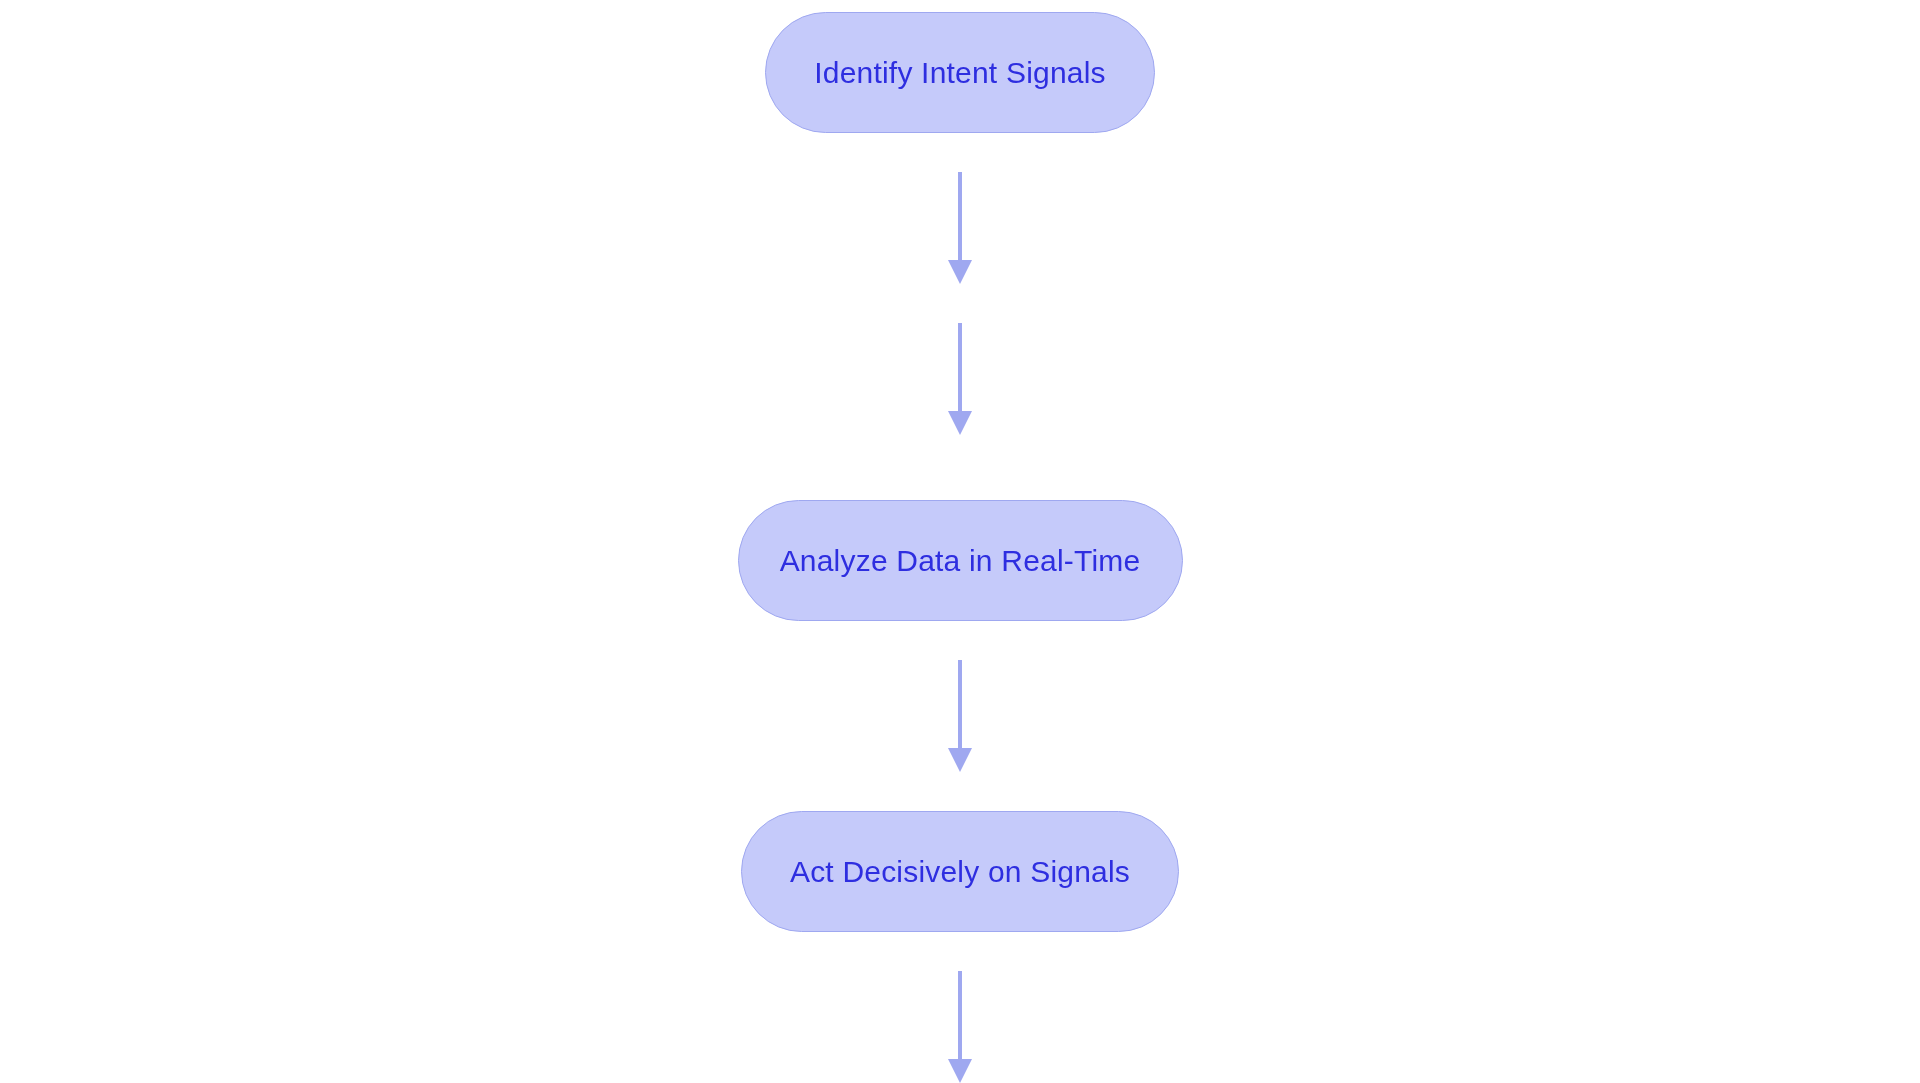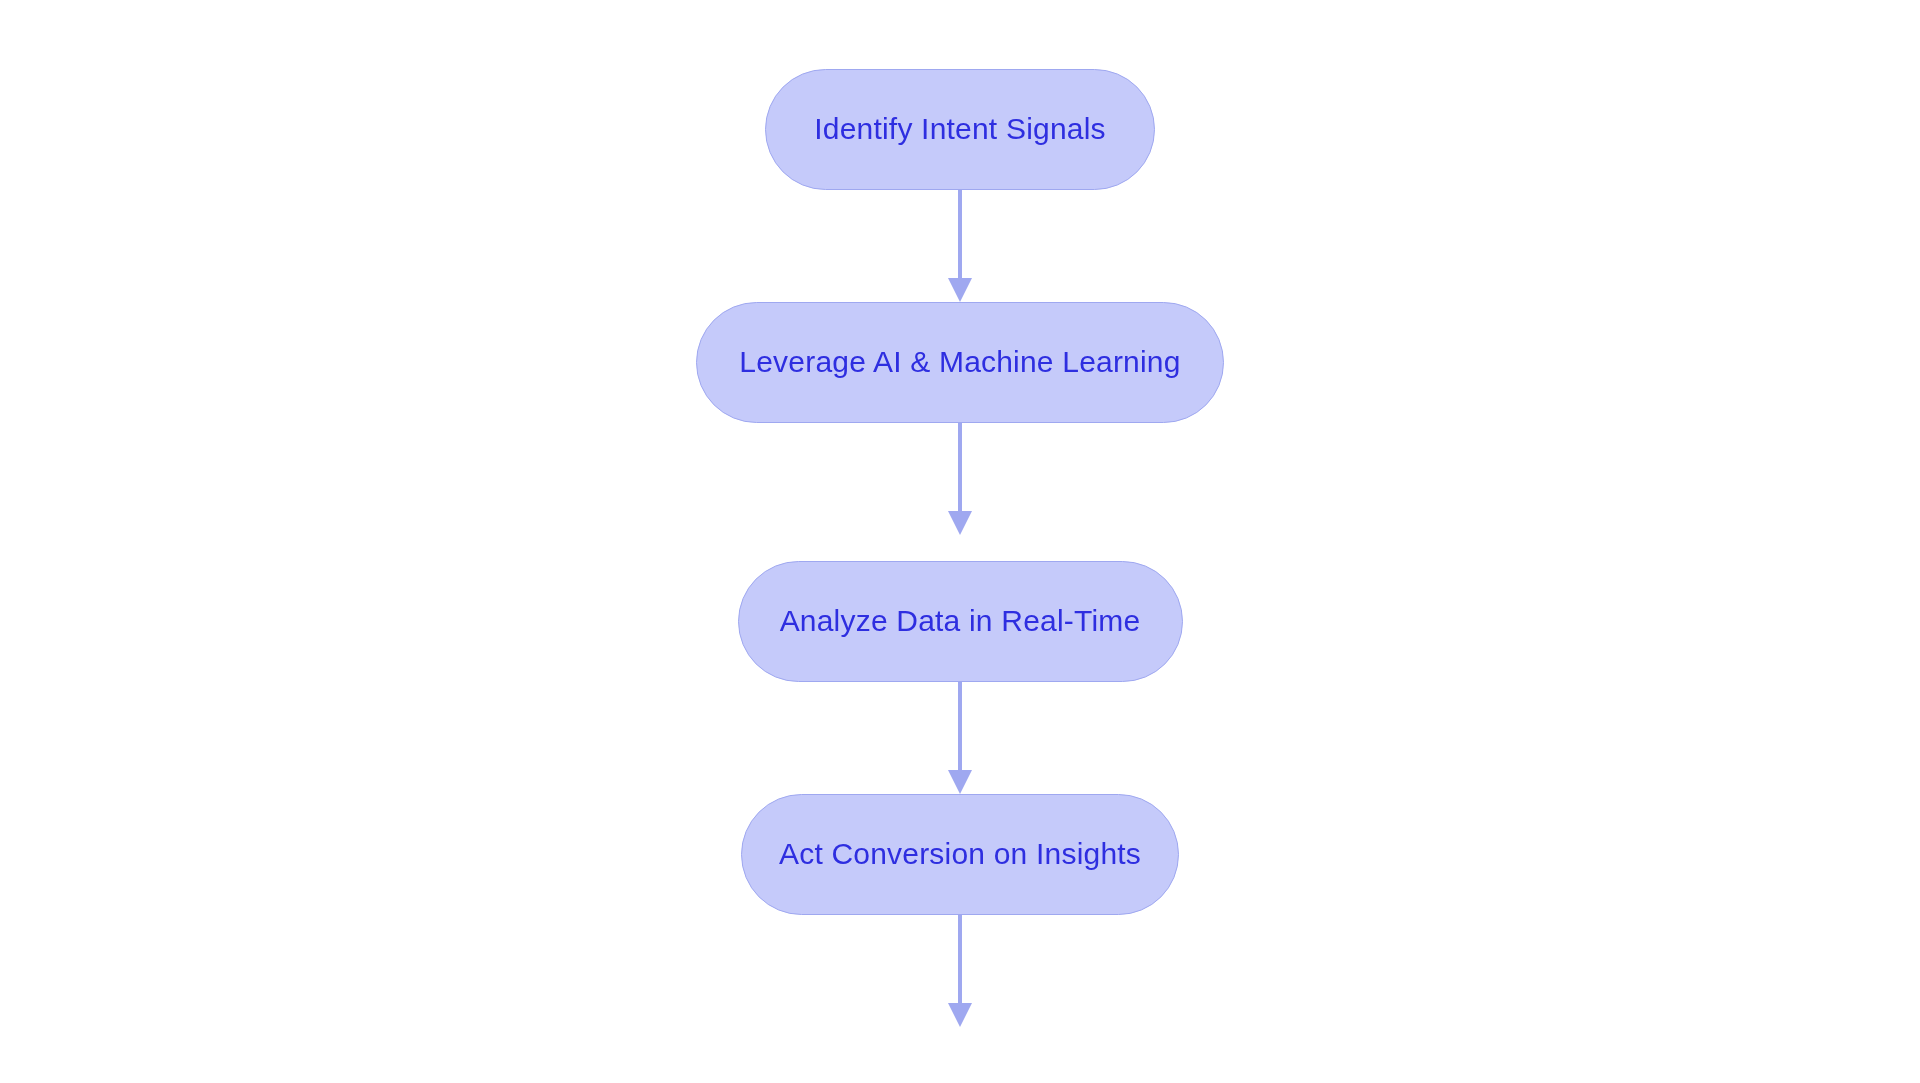--- a/index.html
+++ b/index.html
@@ -24,21 +24,21 @@
 
   .flow-column {
     position: absolute;
     left: 0;
     top: 0;
     width: 1920px;
     height: 1083px;
     display: flex;
     flex-direction: column;
     align-items: center;
-    justify-content: center;
+    justify-content: space-between;
     padding-top: 12px;
     box-sizing: border-box;
   }
 
   .node {
     box-sizing: border-box;
     height: 121px;
     border-radius: 61px;
     background: #C5CAFA;
     border: 1.6px solid #9FA8F0;
@@ -85,44 +85,41 @@
       <span class="node-label">Identify Intent Signals</span>
     </div>
 
     <div class="connector">
       <svg width="40" height="112" viewBox="0 0 40 112" xmlns="http://www.w3.org/2000/svg">
         <line x1="20" y1="0" x2="20" y2="90" stroke="#9FA8F0" stroke-width="4"></line>
         <polygon points="8,88 32,88 20,112" fill="#9FA8F0"></polygon>
       </svg>
     </div>
 
-    <div class="node node-w2">
-      <span class="node-label">Leverage AI &amp; Machine Learning</span>
-    </div>
 
     <div class="connector">
       <svg width="40" height="112" viewBox="0 0 40 112" xmlns="http://www.w3.org/2000/svg">
         <line x1="20" y1="0" x2="20" y2="90" stroke="#9FA8F0" stroke-width="4"></line>
         <polygon points="8,88 32,88 20,112" fill="#9FA8F0"></polygon>
       </svg>
     </div>
 
     <div class="node node-w3">
       <span class="node-label">Analyze Data in Real-Time</span>
     </div>
 
     <div class="connector">
       <svg width="40" height="112" viewBox="0 0 40 112" xmlns="http://www.w3.org/2000/svg">
         <line x1="20" y1="0" x2="20" y2="90" stroke="#9FA8F0" stroke-width="4"></line>
         <polygon points="8,88 32,88 20,112" fill="#9FA8F0"></polygon>
       </svg>
     </div>
 
     <div class="node node-w4">
-      <span class="node-label">Act Conversion on Insights</span>
+      <span class="node-label">Act Decisively on Signals</span>
     </div>
 
     <div class="connector">
       <svg width="40" height="112" viewBox="0 0 40 112" xmlns="http://www.w3.org/2000/svg">
         <line x1="20" y1="0" x2="20" y2="90" stroke="#9FA8F0" stroke-width="4"></line>
         <polygon points="8,88 32,88 20,112" fill="#9FA8F0"></polygon>
       </svg>
     </div>
 
 

